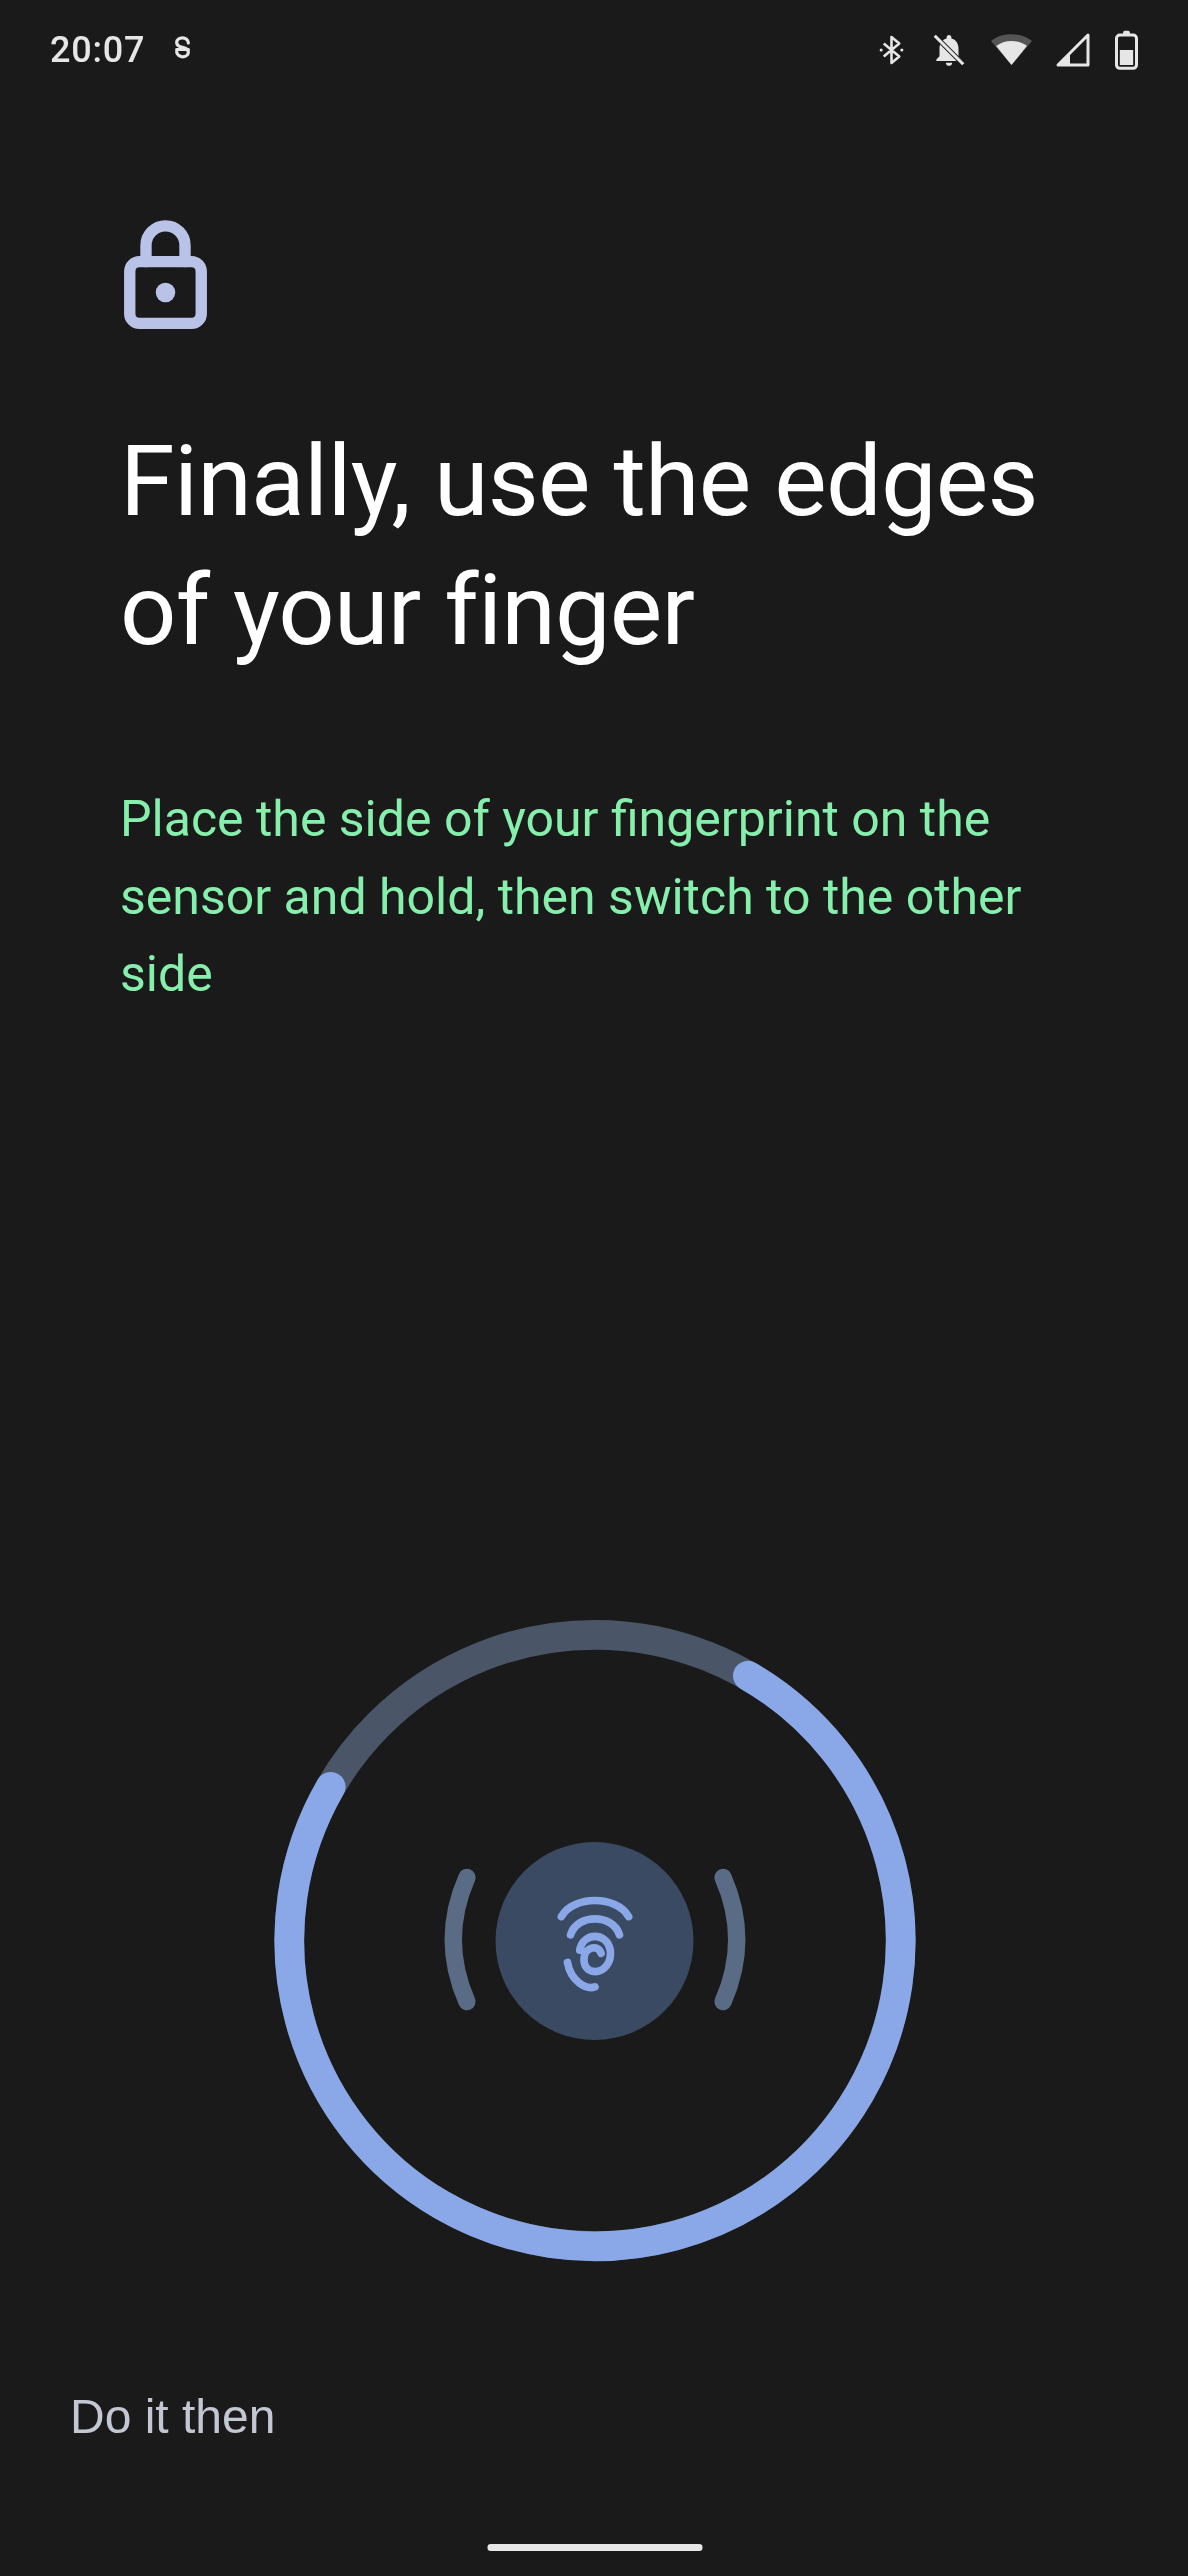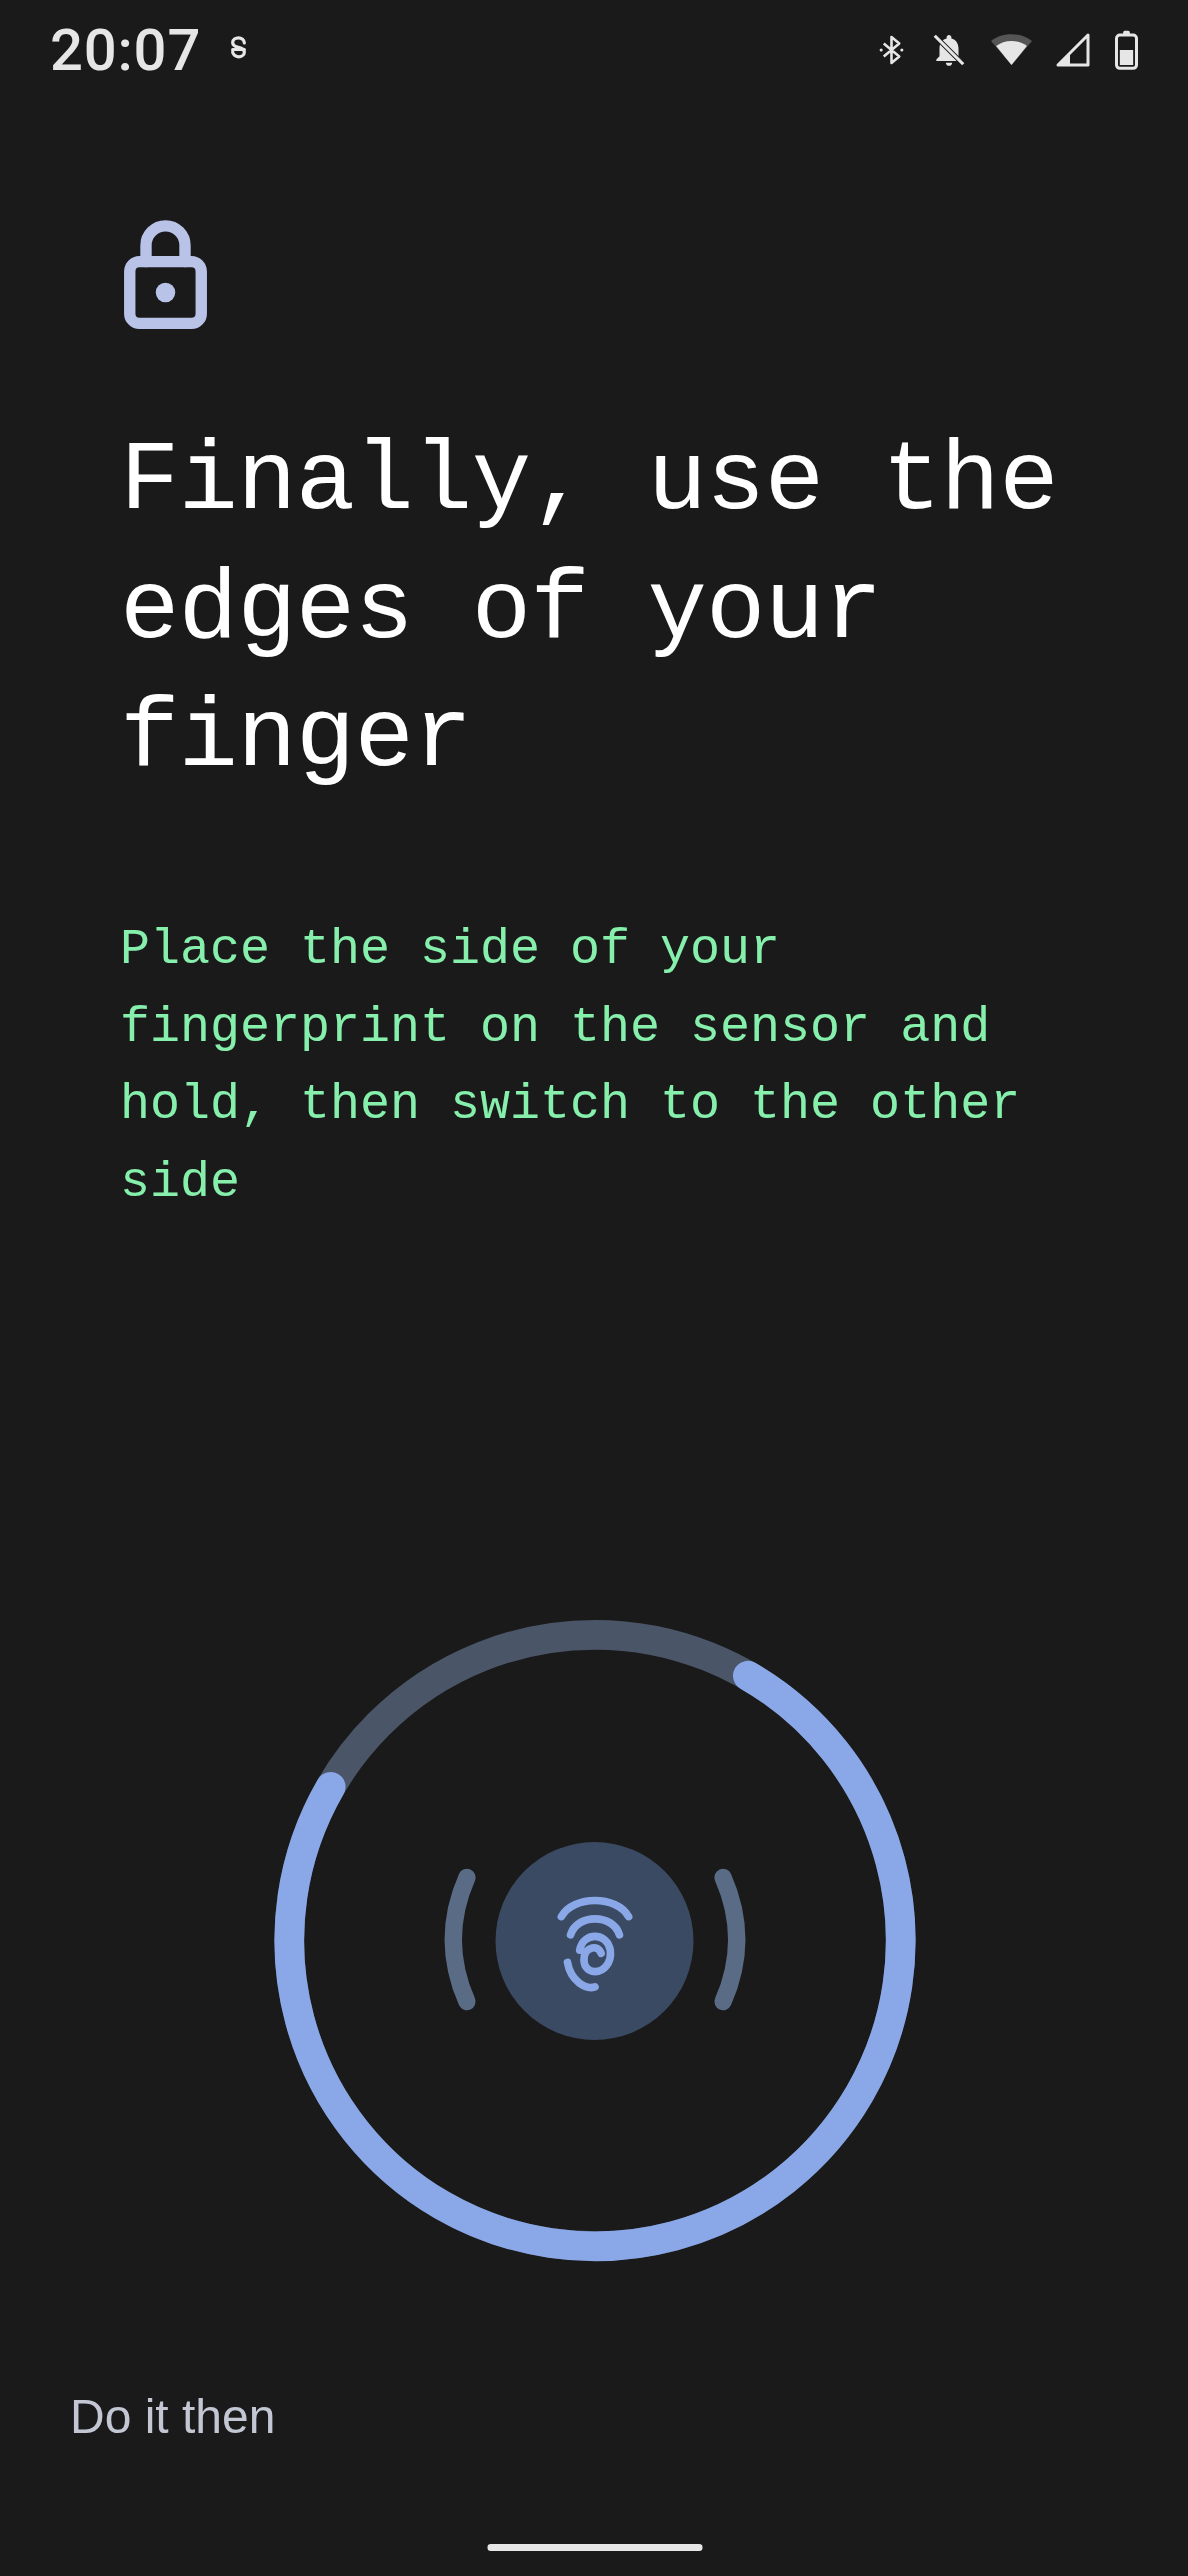--- a/index.html
+++ b/index.html
@@ -2,26 +2,26 @@
 <html style="font-size:13.2px"><head>
 <meta charset="utf-8">
 <style>
   * { margin: 0; padding: 0; box-sizing: border-box; }
   html, body { width: 1189px; height: 2576px; background: #1a1a1a; overflow: hidden; }
   body { font-family: -apple-system, BlinkMacSystemFont, 'Segoe UI', Roboto, sans-serif; color: #e6e6e6; position: relative; }
 
   
   .status-bar { position: absolute; top: 0; left: 0; right: 0; height: 99px; display: flex; justify-content: space-between; align-items: center; padding: 0 50px; }
   .status-left { display: flex; align-items: center; gap: 20px; }
-  .status-time { font-size: 58px; font-weight: 500; color: #e6e6e6; letter-spacing: 0.8px; }
+  .status-time { font-size: 36px; font-weight: 500; color: #e6e6e6; letter-spacing: 0.8px; }
   .status-right { display: flex; align-items: center; gap: 23px; }
   .status-icon svg { display: block; }
 
   
-  .content { position: absolute; top: 215px; left: 120px; right: 120px; font-family: Liberation Mono, monospace; }
+  .content { position: absolute; top: 215px; left: 120px; right: 120px; }
   .lock-icon { margin-bottom: 83px; }
   .page-title { font-size: 99px; line-height: 1.30; font-weight: 400; color: #ffffff; letter-spacing: -0.8px; margin-bottom: 107px; }
   .page-subtitle { font-size: 50px; line-height: 1.55; font-weight: 400; color: #86efac; }
 
   
   .sensor-wrap { position: absolute; top: 1610px; left: 50%; transform: translateX(-50%); width: 661px; height: 661px; }
   .progress-ring { position: absolute; inset: 0; }
   .sensor-center { position: absolute; top: 50%; left: 50%; transform: translate(-50%, -50%); width: 198px; height: 198px; border-radius: 50%; background: #3a4a62; display: flex; align-items: center; justify-content: center; }
   .vibrate-arc { position: absolute; top: 50%; transform: translateY(-50%); }
   .vibrate-left { left: calc(50% - 165px); }

